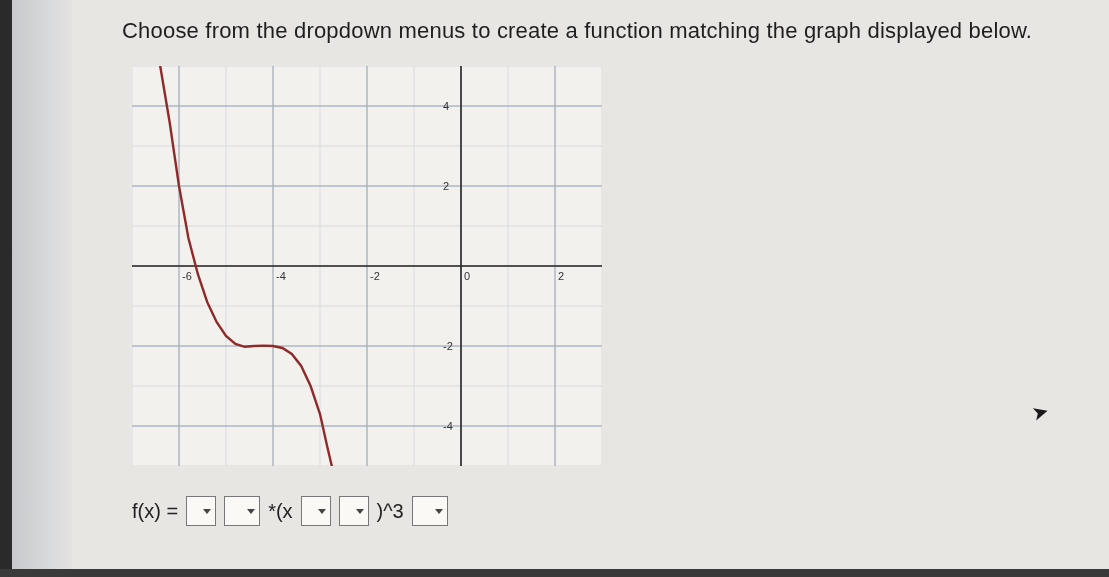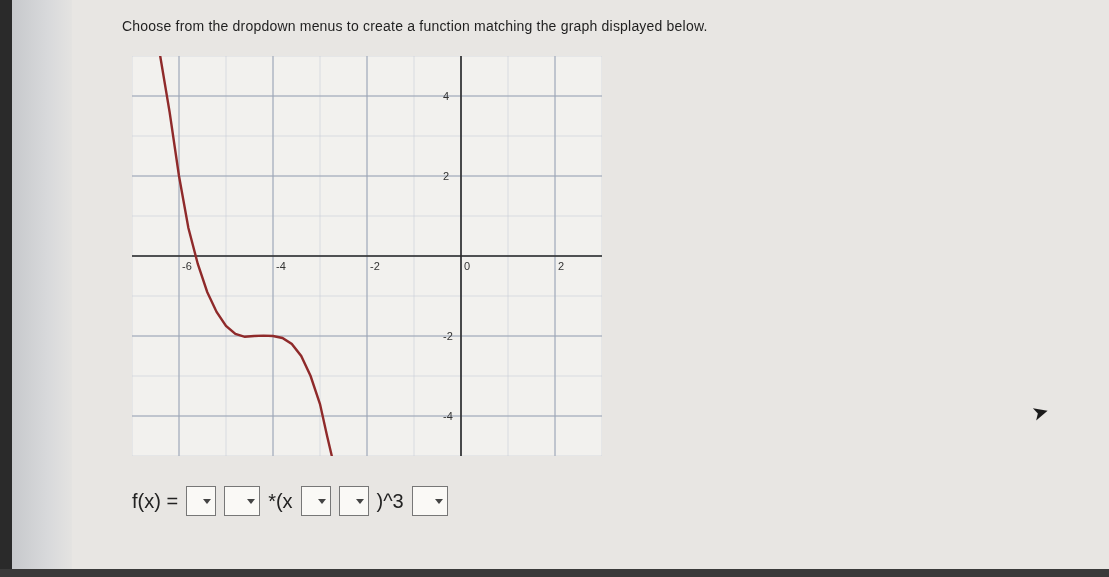--- a/index.html
+++ b/index.html
@@ -22,21 +22,21 @@
       left: 12px; top: 0; bottom: 0;
       width: 60px;
       background: linear-gradient(90deg, #c7c9cc 0%, #d8d9db 60%, #e4e3e1 100%);
     }
     .content {
       position: absolute;
       left: 72px; top: 0; right: 0; bottom: 0;
       padding: 18px 40px 20px 50px;
     }
     .instruction {
-      font-size: 14px;
+      font-size: 22px;
       color: #1f1f1f;
       margin-bottom: 22px;
       letter-spacing: 0.2px;
     }
     .graph-wrap {
       position: relative;
       width: 470px;
       height: 400px;
       margin-left: 10px;
       margin-bottom: 30px;

